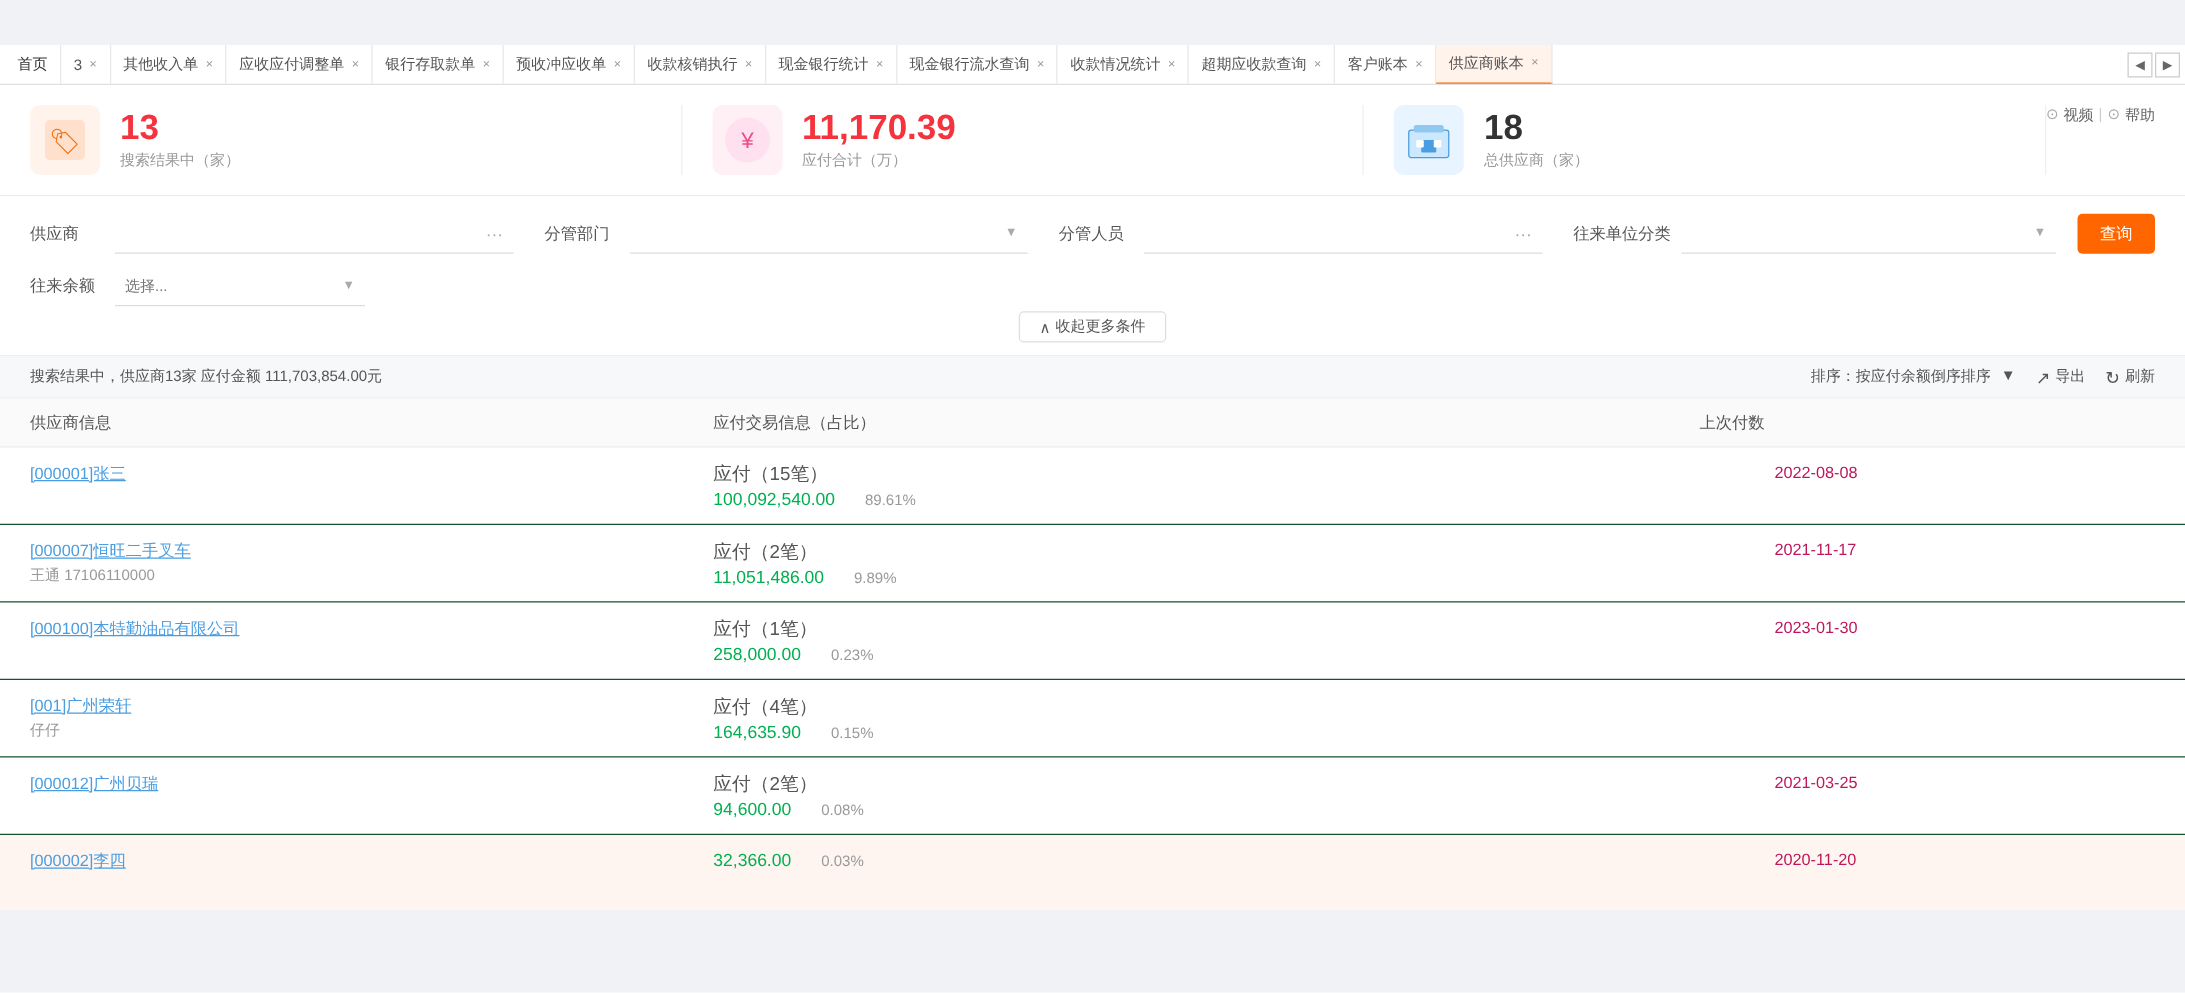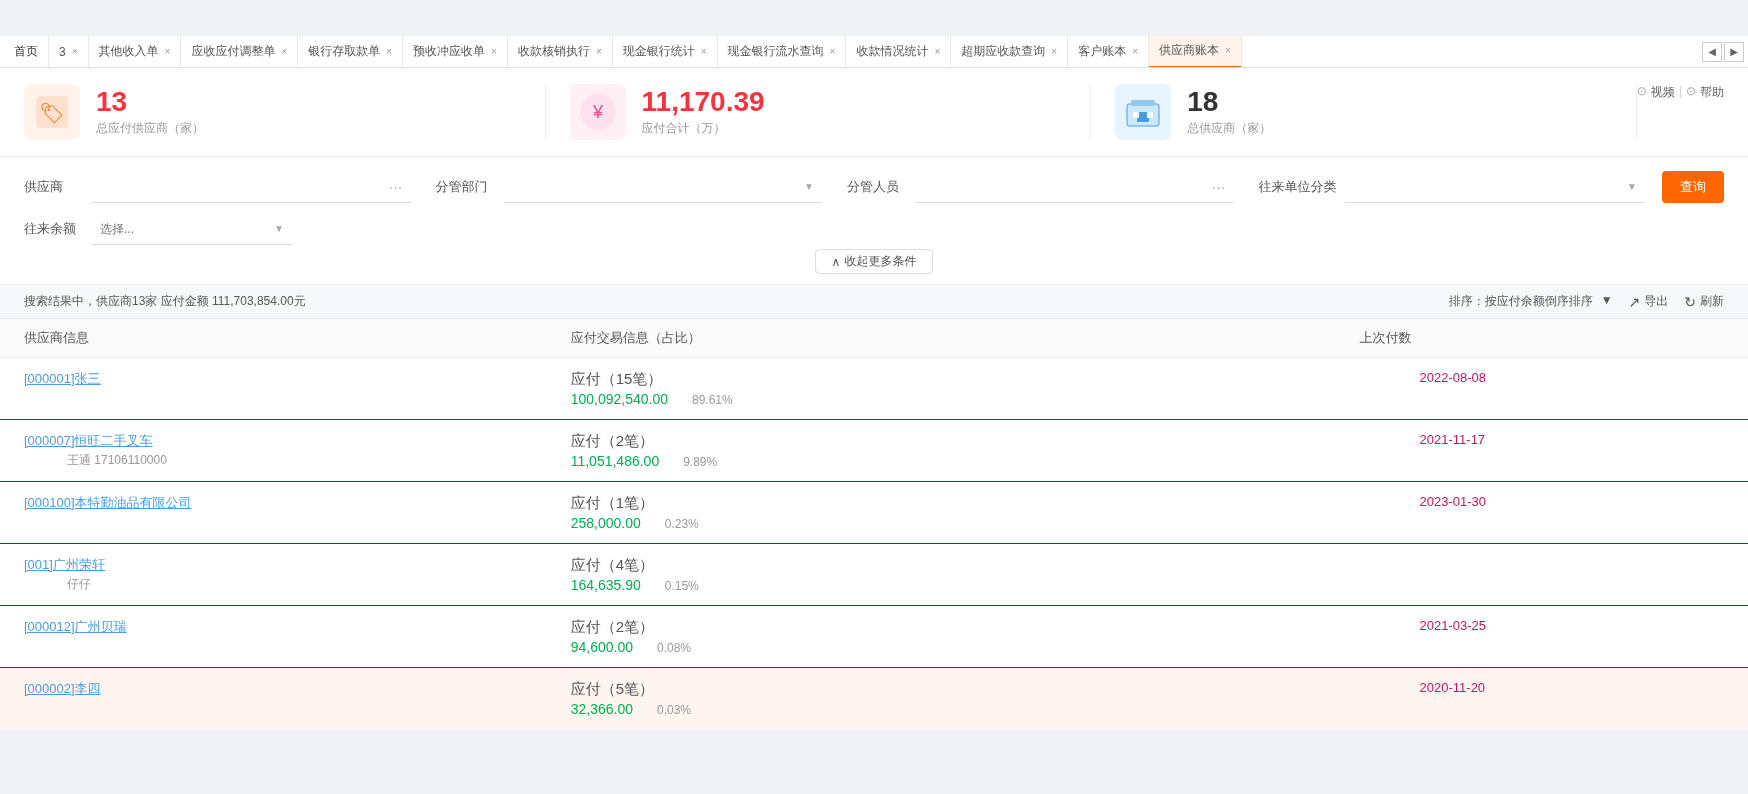--- a/index.html
+++ b/index.html
@@ -181,21 +181,21 @@
       border-bottom: 1px solid #14532d;
       align-items: flex-start;
       min-height: 60px;
     }
     .table-row:last-child { border-bottom: none; }
     .table-row.highlighted { background: #fff5f0; }
 
     .supplier-link {
       color: #4a9de0; text-decoration: underline; cursor: pointer; font-size: 13px;
     }
-    .supplier-sub { font-size: 12px; color: #999; margin-top: 2px; margin-left: 43px; }
+    .supplier-sub { font-size: 12px; color: #999; margin-top: 2px; }
 
     .trans-info { display: flex; flex-direction: column; gap: 2px; }
     .trans-label { font-size: 15px; color: #555; }
     .trans-amount { font-size: 14px; color: #00b050; cursor: pointer; }
     .trans-percent { font-size: 12px; color: #999; margin-left: 16px; }
     .trans-row { display: flex; align-items: baseline; gap: 8px; }
 
     .lastpay-date { font-size: 13px; color: #be185d; padding-left: 60px; }
   </style>
 </head>
@@ -262,21 +262,21 @@
 <div class="summary-bar">
   <div class="summary-item">
     <div class="summary-icon orange">
       <svg width="40" height="40" viewBox="0 0 40 40">
         <rect x="4" y="4" width="32" height="32" rx="4" fill="#ffe0cc"></rect>
         <text x="20" y="28" text-anchor="middle" font-size="20" fill="#f56a00">🏷</text>
       </svg>
     </div>
     <div class="summary-text">
       <span class="summary-number">13</span>
-      <span class="summary-label">总应付供应商（家）</span>
+      <span class="summary-label">搜索结果中（家）</span>
     </div>
   </div>
   <div class="summary-item">
     <div class="summary-icon pink">
       <svg width="40" height="40" viewBox="0 0 40 40">
         <circle cx="20" cy="20" r="18" fill="#ffe0ee"></circle>
         <text x="20" y="26" text-anchor="middle" font-size="18" fill="#eb4c8a">¥</text>
       </svg>
     </div>
     <div class="summary-text">
@@ -473,21 +473,20 @@
       <span class="lastpay-date">2021-03-25</span>
     </div>
   </div>
 
   <div class="table-row highlighted">
     <div class="col-supplier">
       <div class="supplier-link">[000002]李四</div>
     </div>
     <div class="col-transaction">
       <div class="trans-info">
-        <span class="trans-label">应付（5笔）</span>
         <div class="trans-row">
           <span class="trans-amount">32,366.00</span>
           <span class="trans-percent">0.03%</span>
         </div>
       </div>
     </div>
     <div class="col-lastpay">
       <span class="lastpay-date">2020-11-20</span>
     </div>
   </div>

